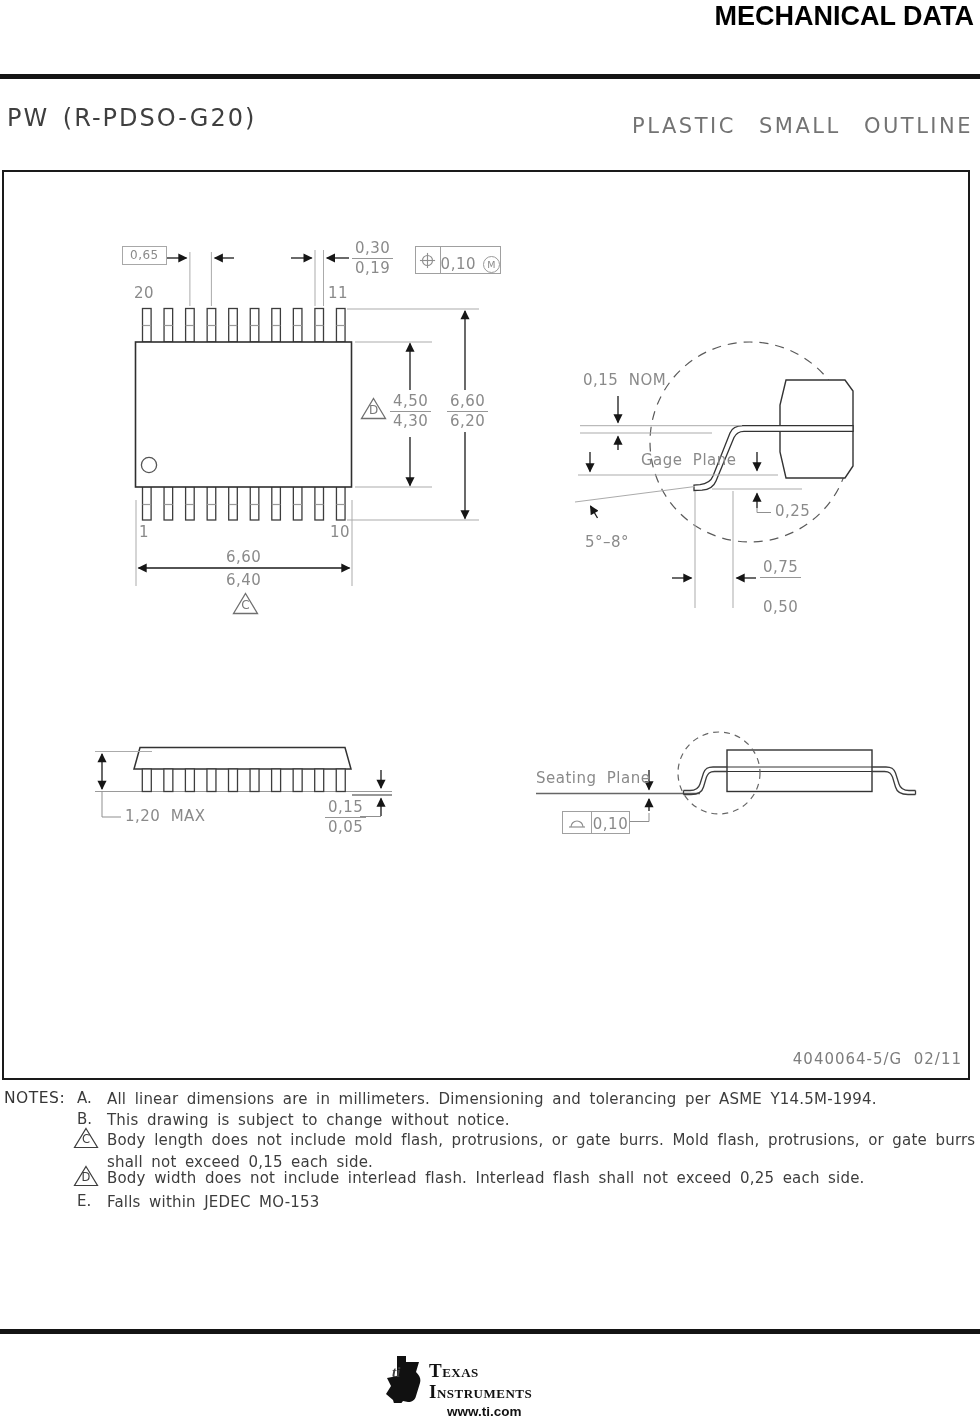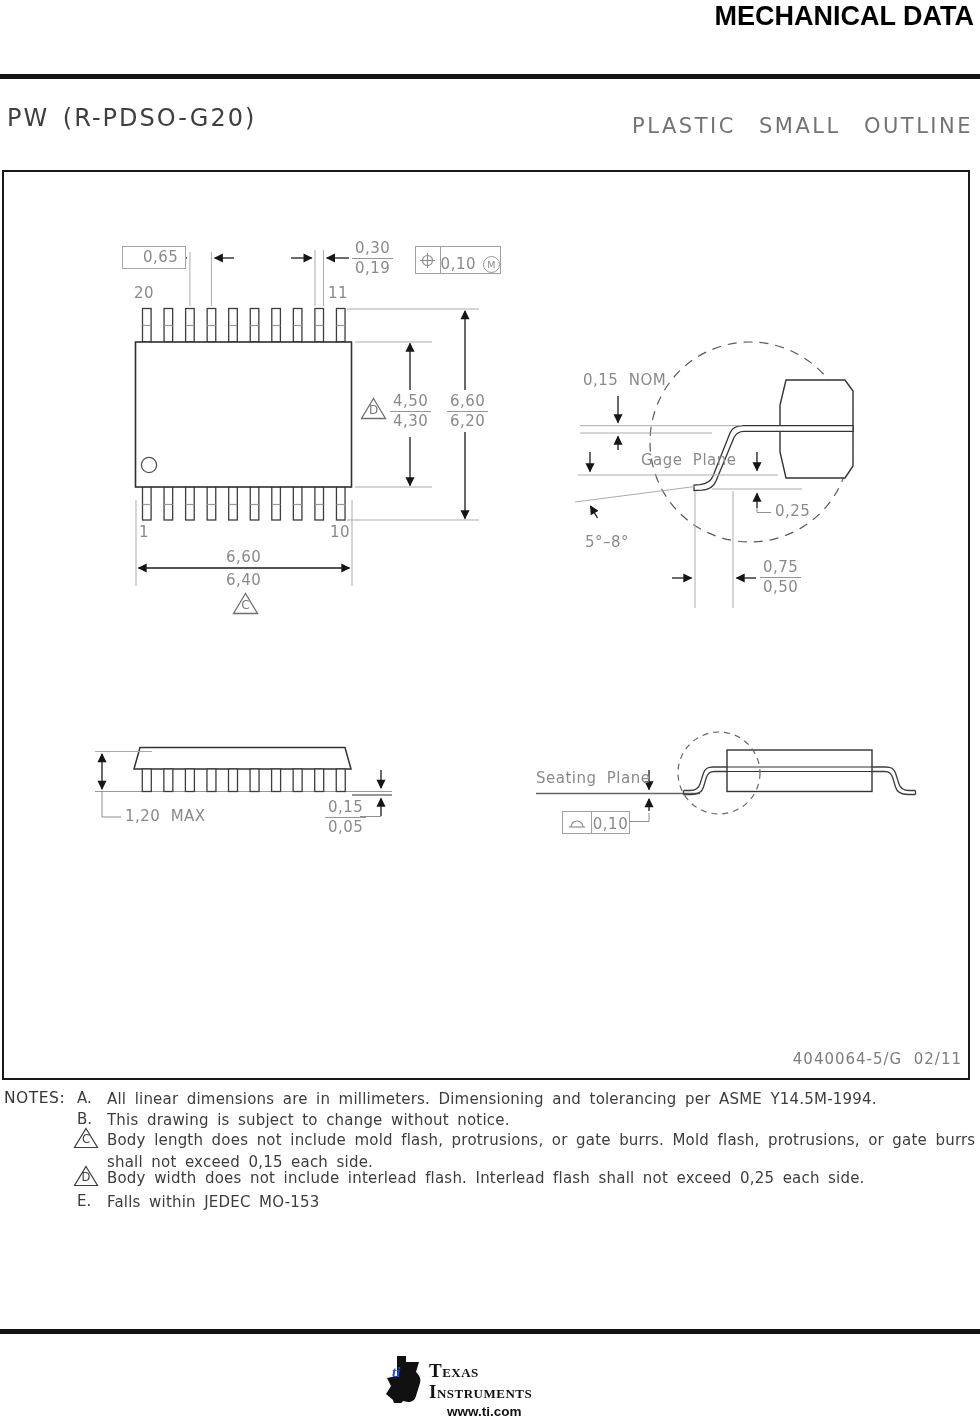--- a/index.html
+++ b/index.html
@@ -15,22 +15,22 @@
   
   .frame{left:2px;top:170px;width:964px;height:906px;border:2px solid #1a1a1a;background:transparent;}
   svg.draw{position:absolute;left:0;top:0;width:980px;height:1421px;}
   
   .cad{color:#8a8a8a;font-size:15px;letter-spacing:.5px;word-spacing:5px;white-space:nowrap;}
   .cad.ctr{}
   .frac{display:flex;flex-direction:column;align-items:center;color:#8a8a8a;
         font-size:15px;line-height:17px;letter-spacing:.5px;}
   .frac .t{border-bottom:1.4px solid #969696;padding:0 3px 1px 3px;}
   .frac .b{padding-top:1px;}
-  .dimbox{border:1.3px solid #a8a8a8;color:#8a8a8a;font-size:15px;letter-spacing:.5px;
-          padding:1px 7px 2px 20px;background:#fff;}
+  .dimbox{border:1.3px solid #a8a8a8;color:#8a8a8a;font-size:12px;letter-spacing:.5px;
+          padding:1px 7px 2px 7px;background:#fff;}
   
   .fcf{display:flex;align-items:stretch;border:1.3px solid #a0a0a0;background:#fff;}
   .fcf .cell1{display:flex;align-items:center;justify-content:center;border-right:1.3px solid #a0a0a0;}
   .fcf .cell2{display:flex;align-items:flex-end;justify-content:center;gap:7px;flex:1;
               color:#8a8a8a;font-size:15px;letter-spacing:.5px;}
   .mcirc{display:inline-flex;align-items:center;justify-content:center;width:15px;height:15px;
          border:1.2px solid #9a9a9a;border-radius:50%;font-size:9.5px;color:#8a8a8a;}
   
   .flag{width:27px;height:23px;}
   .flag svg{position:absolute;left:0;top:0;}
@@ -43,21 +43,21 @@
          color:#3d3d3d;letter-spacing:.2px;word-spacing:3.5px;}
   .nflag{position:absolute;left:73px;top:-3px;width:26px;height:22px;}
   .nflag .fl{position:absolute;left:0;top:5px;width:26px;text-align:center;font-size:11.5px;color:#3d3d3d;}
   
   .dwg-num{left:700px;top:1050px;width:262px;text-align:right;color:#7d7d7d;
            font-size:15px;letter-spacing:1px;white-space:pre;}
   
   .brand-word{font-family:"Liberation Serif",serif;font-weight:bold;color:#111;
               font-variant:small-caps;letter-spacing:.5px;}
   .brand-url{font-family:"Liberation Sans",sans-serif;font-weight:bold;font-size:13.5px;color:#111;}
-  .ti-mono{position:absolute;left:7px;top:9px;color:#1d4ed8;font-style:italic;font-weight:bold;
+  .ti-mono{position:absolute;left:7px;top:9px;color:#404040;font-style:italic;font-weight:bold;
            font-size:15px;font-family:"Liberation Serif",serif;}
 </style>
 </head>
 <body>
 
 <div class="page">
 
   <div class="abs hdr-title">MECHANICAL DATA</div>
   <div class="abs rule" style="top:74px;"></div>
   <div class="abs pkg-code">PW (R-PDSO-G20)</div>
@@ -283,21 +283,21 @@
     <svg width="27" height="23" viewBox="0 0 27 23">
       <polygon points="13.5,1.5 25.5,21.5 1.5,21.5" fill="none" stroke="#6f6f6f" stroke-width="1.3"></polygon>
     </svg>
     <span class="fl">C</span>
   </div>
 
   <div class="abs cad" style="left:583px;top:371px;">0,15 NOM</div>
   <div class="abs cad" style="left:641px;top:451px;">Gage Plane</div>
   <div class="abs cad" style="left:775px;top:502px;">0,25</div>
   <div class="abs cad" style="left:585px;top:533px;">5°–8°</div>
-  <div class="abs frac" style="left:760px;top:559px;">
+  <div class="abs frac" style="left:760px;top:559px;gap:20px;">
     <span class="t">0,75</span>
     <span class="b">0,50</span>
   </div>
 
   <div class="abs cad" style="left:125px;top:807px;">1,20 MAX</div>
   <div class="abs frac" style="left:325px;top:799px;">
     <span class="t">0,15</span>
     <span class="b">0,05</span>
   </div>
 

